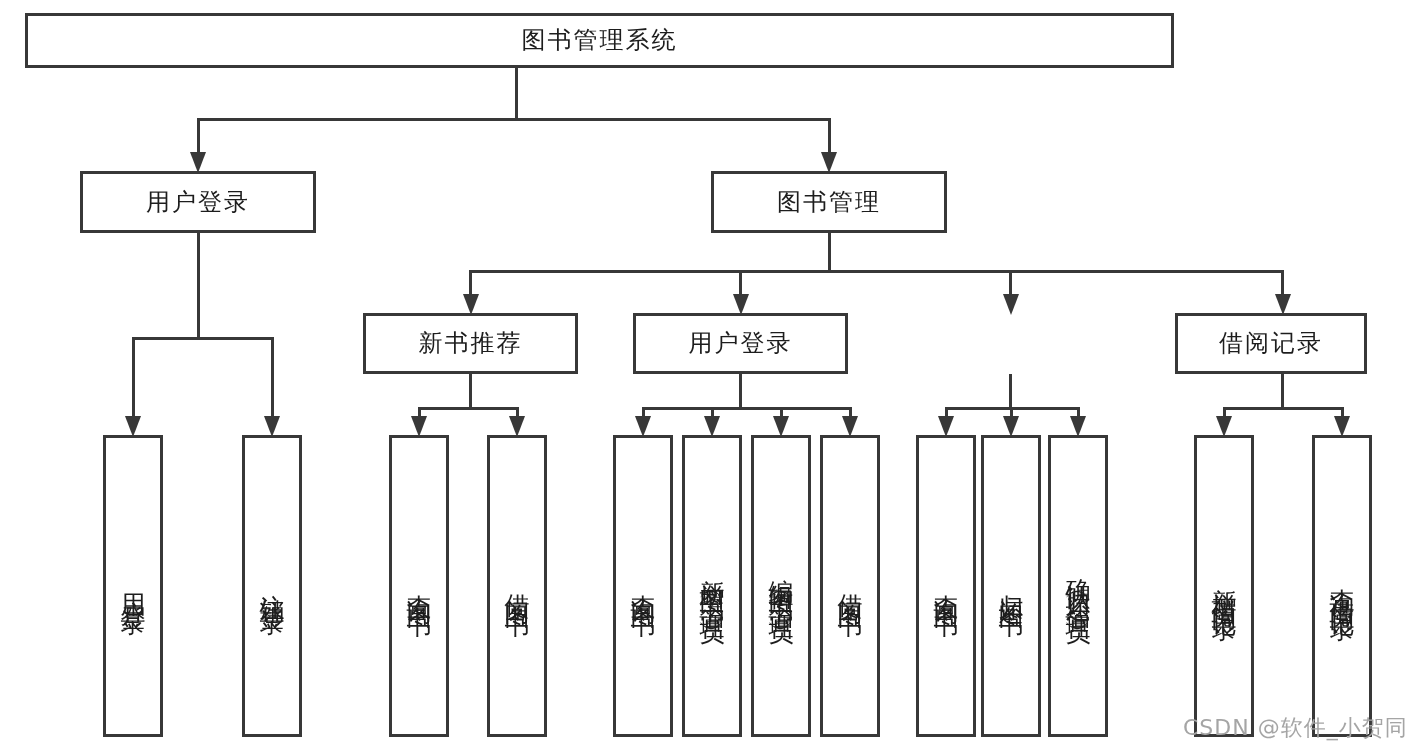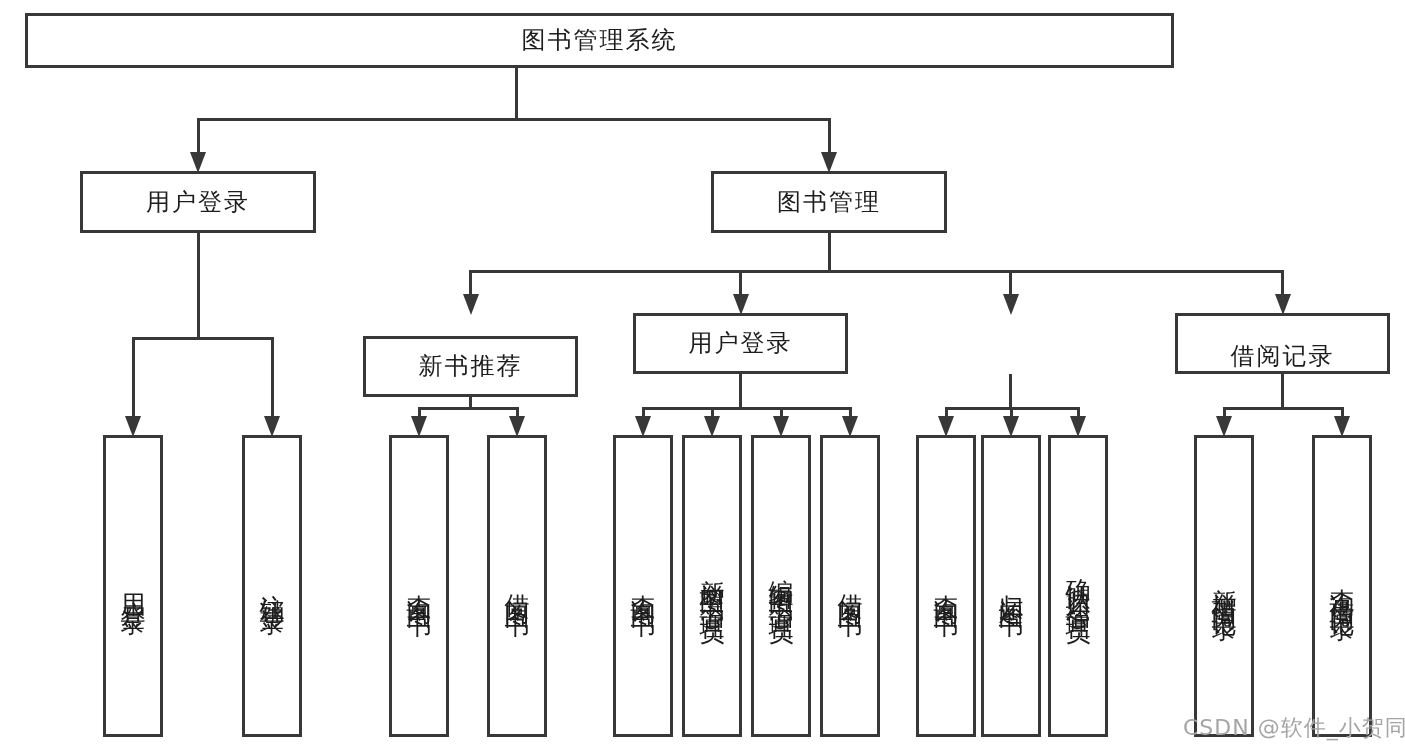--- a/index.html
+++ b/index.html
@@ -118,27 +118,27 @@
     <div class="arrowhead" style="left: 1334px; top: 416px;"></div>
     <div class="node h" style="left: 13px; top: 13px; width: 1149px; height: 55px; margin-left: 12px;">
       <span class="label">图书管理系统</span>
     </div>
     <div class="node h" style="left: 80px; top: 171px; width: 236px; height: 62px;">
       <span class="label">用户登录</span>
     </div>
     <div class="node h" style="left: 711px; top: 171px; width: 236px; height: 62px;">
       <span class="label">图书管理</span>
     </div>
-    <div class="node h" style="left: 363px; top: 313px; width: 215px; height: 61px; margin-top: 23px;">
+    <div class="node h" style="left: 363px; top: 313px; width: 215px; height: 61px;">
       <span class="label">新书推荐</span>
     </div>
     <div class="node h" style="left: 633px; top: 313px; width: 215px; height: 61px;">
       <span class="label">用户登录</span>
     </div>
-    <div class="node h" style="left: 1175px; top: 313px; width: 215px; height: 61px; align-items: flex-end;">
+    <div class="node h" style="left: 1175px; top: 313px; width: 192px; height: 61px;">
       <span class="label">借阅记录</span>
     </div>
     <div class="node v" style="left: 103px; top: 435px; width: 60px; height: 302px;">
       <span class="label">用户登录</span>
     </div>
     <div class="node v" style="left: 242px; top: 435px; width: 60px; height: 302px;">
       <span class="label">注销登录</span>
     </div>
     <div class="node v" style="left: 389px; top: 435px; width: 60px; height: 302px;">
       <span class="label">查询图书</span>

